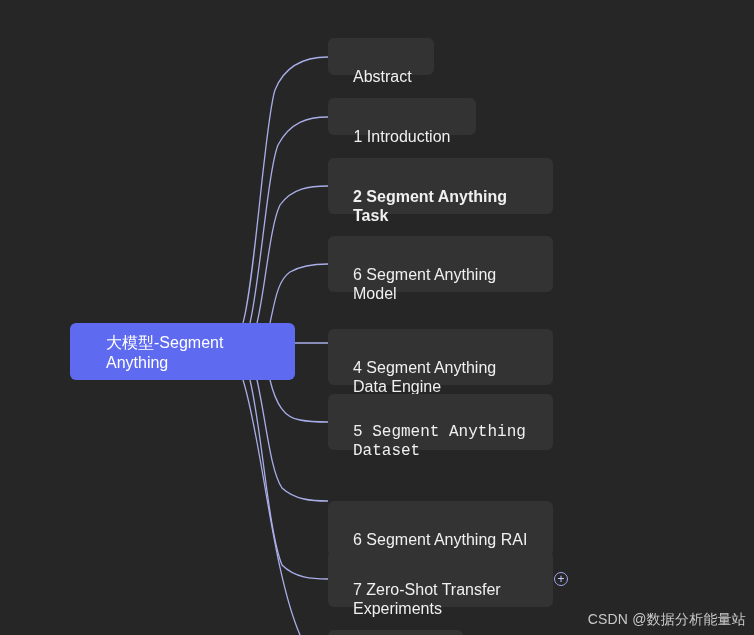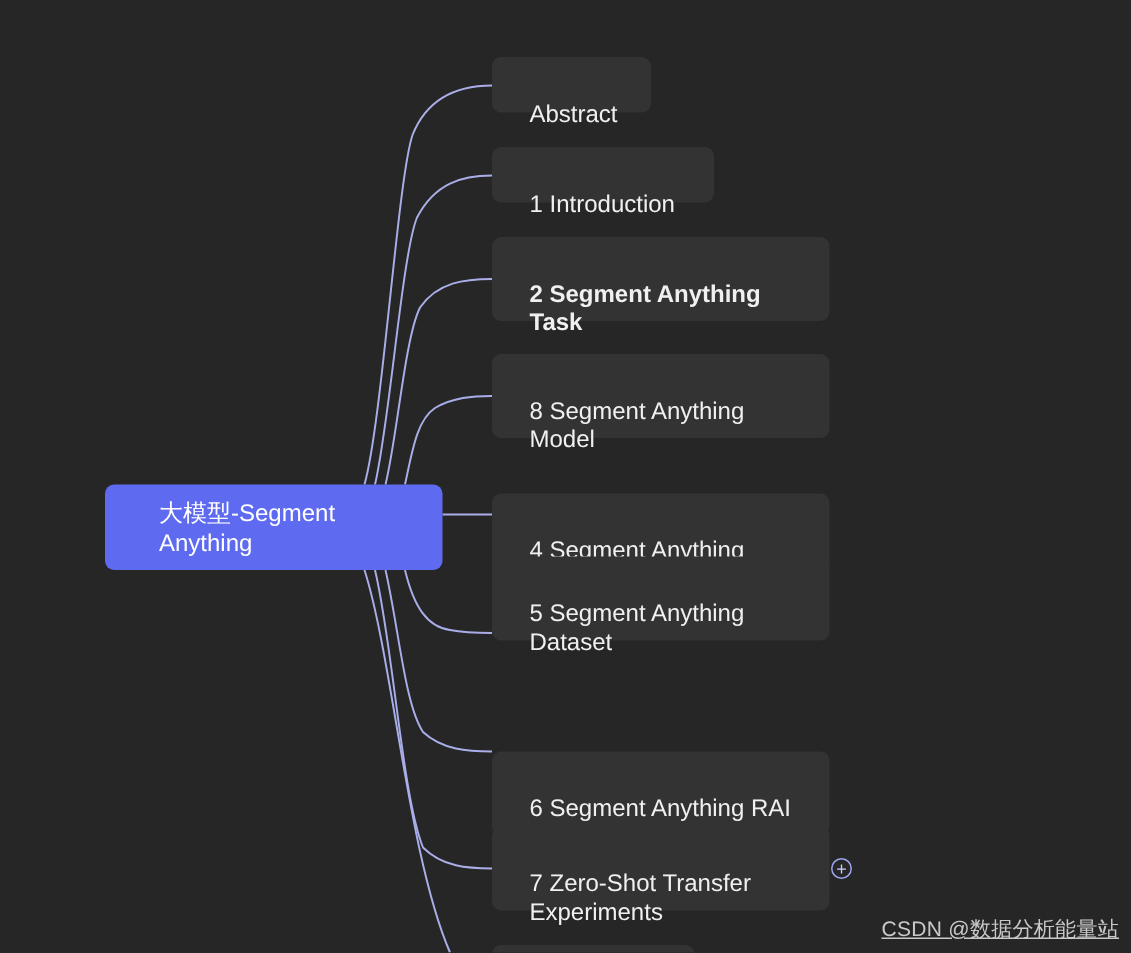--- a/index.html
+++ b/index.html
@@ -22,21 +22,21 @@
       line-height:19px; display:flex; align-items:center;
     }
     .node span { display:block;margin-top:39px; }
     .expand {
       position:absolute; left:554px; top:572px; width:14px; height:14px;
       border:1px solid #9ea4ee; border-radius:50%; box-sizing:border-box;
       color:#c8ccff; font-size:12px; line-height:12px; text-align:center;
     }
     .watermark {
       position:absolute; right:8px; bottom:6px; color:#c9c9c9;
-      font-size:14px; letter-spacing:0.2px;text-decoration:underline;
+      font-size:14px; letter-spacing:0.2px;
     }
   </style>
 </head>
 <body>
 
 <div id="canvas">
   <svg class="links" width="754" height="635">
     <g fill="none" stroke="#a9aee8" stroke-width="1.3">
       <path d="M243,323 C255,280 265,120 275,90 C285,65 305,57 328,57"></path>
       <path d="M250,323 C260,280 268,170 278,145 C290,122 308,117 328,117"></path>
@@ -50,33 +50,33 @@
     </g>
   </svg>
 
   <div class="root">
     <span>大模型-Segment Anything</span>
   </div>
 
   <div class="node" style="top:38px;width:106px;height:37px;">
     <span>Abstract</span>
   </div>
-  <div class="node" style="top:98px;width:148px;height:37px;">
+  <div class="node" style="top:98px;width:148px;height:37px;justify-content:center;">
     <span>1 Introduction</span>
   </div>
   <div class="node" style="top:158px;width:225px;height:56px;font-weight:bold;">
     <span>2 Segment Anything Task</span>
   </div>
   <div class="node" style="top:236px;width:225px;height:56px;">
-    <span>8 Segment Anything Model</span>
+    <span>6 Segment Anything Model</span>
   </div>
   <div class="node" style="top:329px;width:225px;height:56px;">
     <span>4 Segment Anything Data Engine</span>
   </div>
-  <div class="node" style="top:371px;width:225px;height:56px;">
+  <div class="node" style="top:394px;width:225px;height:56px;font-family:Liberation Mono, monospace;">
     <span>5 Segment Anything Dataset</span>
   </div>
   <div class="node" style="top:501px;width:225px;height:56px;">
     <span>6 Segment Anything RAI Analysis</span>
   </div>
   <div class="node" style="top:551px;width:225px;height:56px;justify-content:flex-end;">
     <span>7 Zero-Shot Transfer Experiments</span>
   </div>
   <div class="node" style="top:630px;width:135px;height:20px;">
     <span></span>

